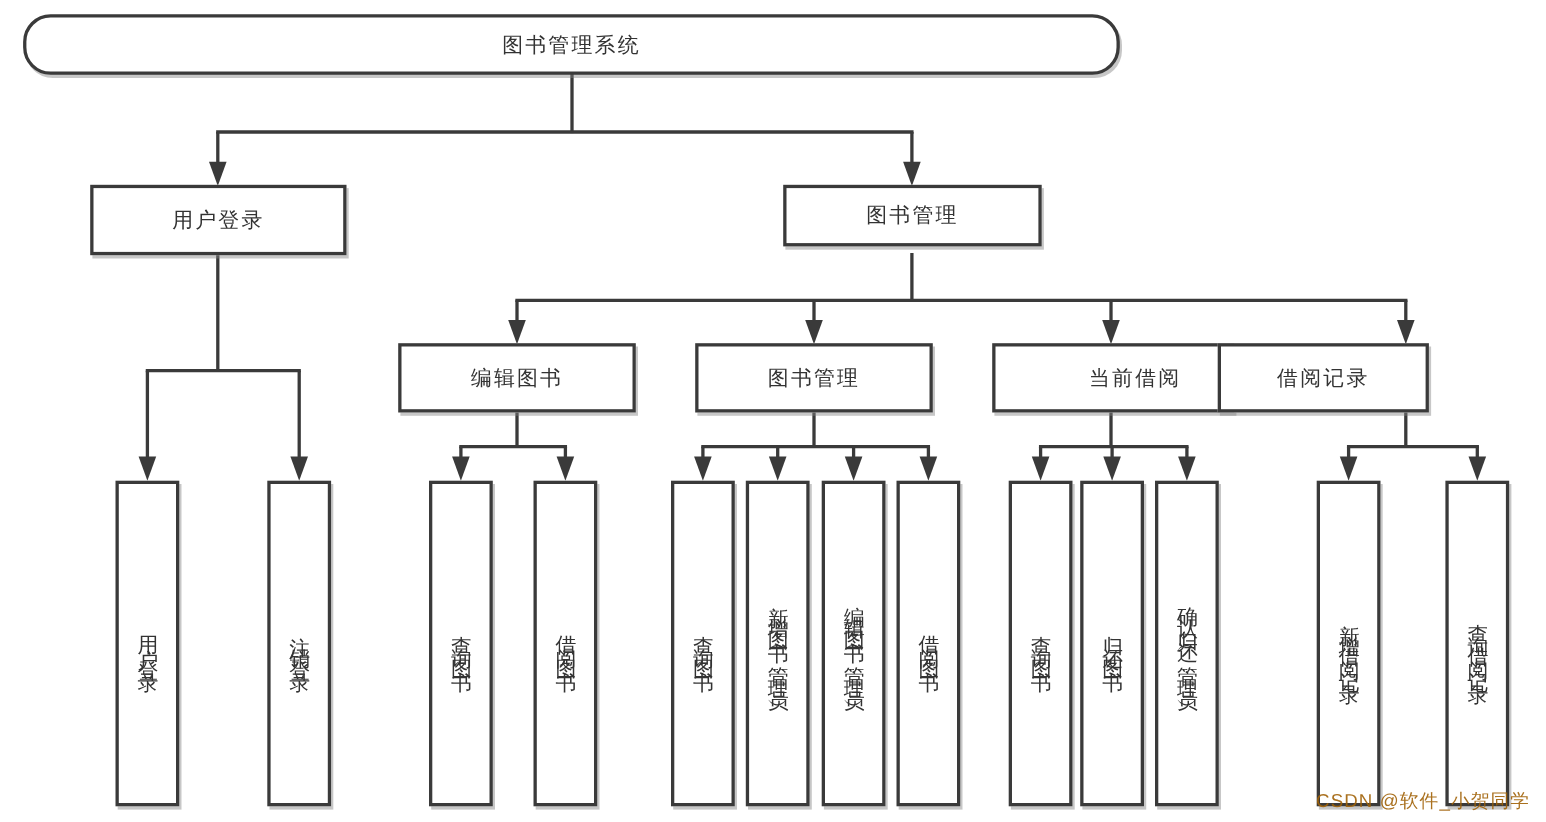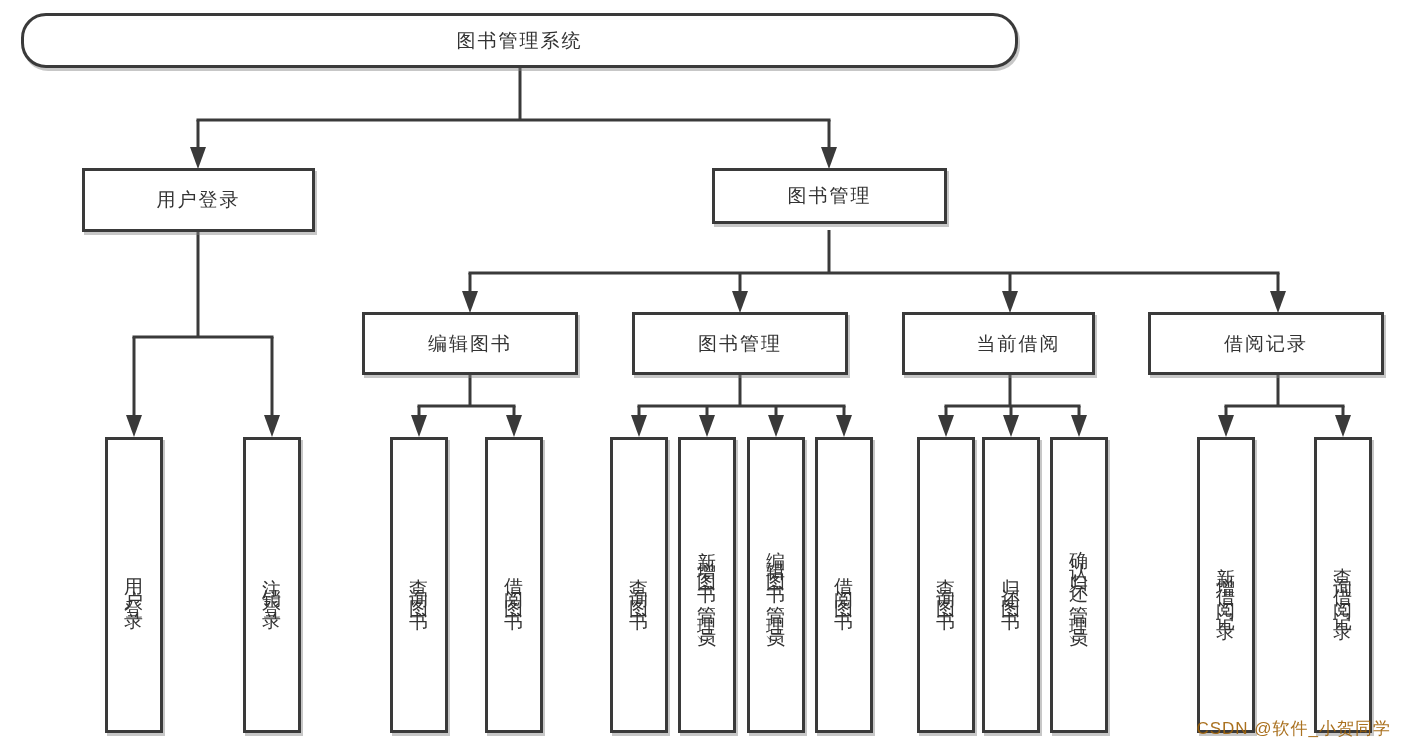--- a/index.html
+++ b/index.html
@@ -95,24 +95,24 @@
   <div class="node" style="left:712px;top:168px;width:235px;height:56px;">
     <span class="hlabel">图书管理</span>
   </div>
 
   <div class="node" style="left:362px;top:312px;width:216px;height:63px;">
     <span class="hlabel">编辑图书</span>
   </div>
   <div class="node" style="left:632px;top:312px;width:216px;height:63px;">
     <span class="hlabel">图书管理</span>
   </div>
-  <div class="node" style="left:902px;top:312px;width:193px;height:63px;padding-left:40px;">
+  <div class="node" style="left:902px;top:312px;width:220px;height:63px;padding-left:40px;">
     <span class="hlabel">当前借阅</span>
   </div>
-  <div class="node" style="left:1148px;top:312px;width:236px;height:63px;">
+  <div class="node" style="left:1107px;top:312px;width:192px;height:63px;">
     <span class="hlabel">借阅记录</span>
   </div>
 
   <div class="node leaf" style="left:105px;top:437px;width:58px;height:296px;">
     <span class="vlabel">用户登录</span>
   </div>
   <div class="node leaf" style="left:243px;top:437px;width:58px;height:296px;">
     <span class="vlabel">注销登录</span>
   </div>
 

